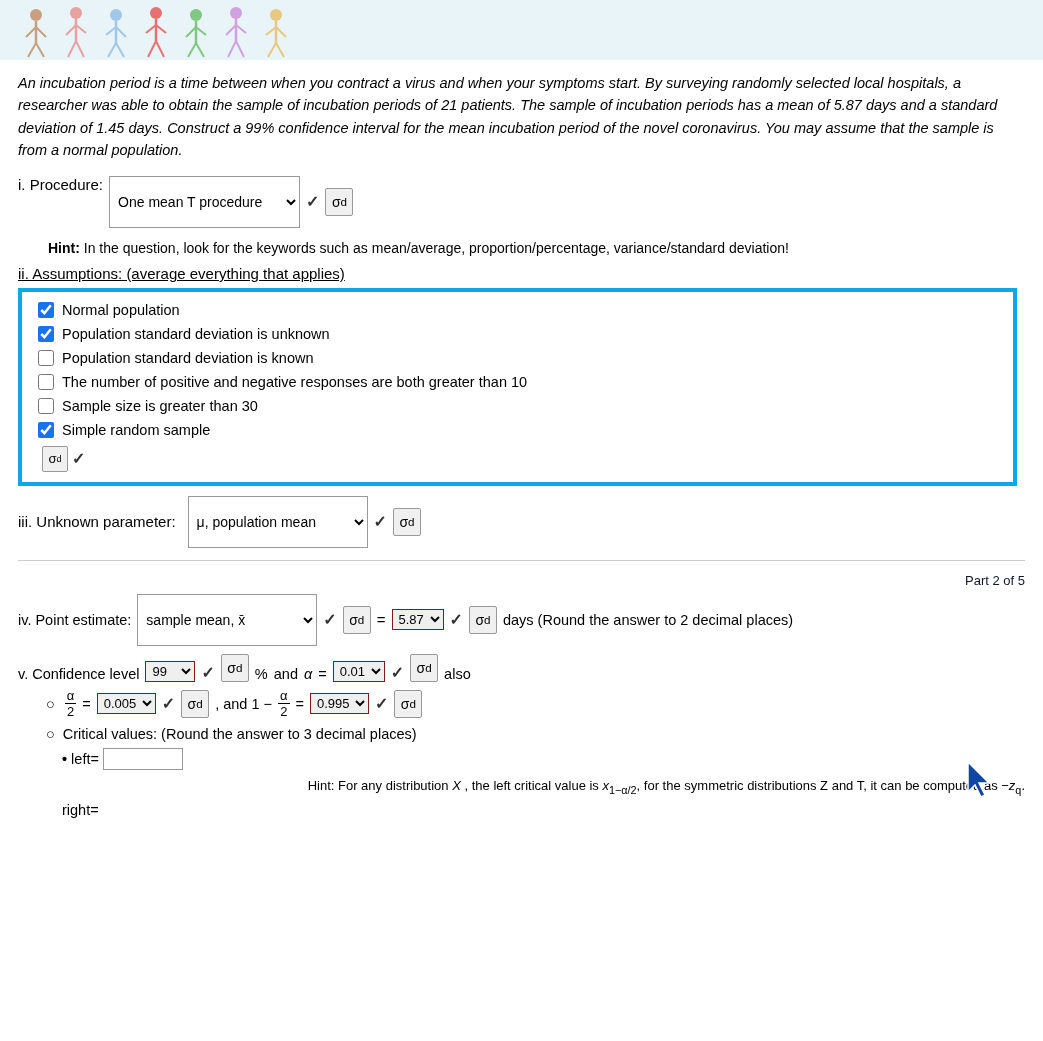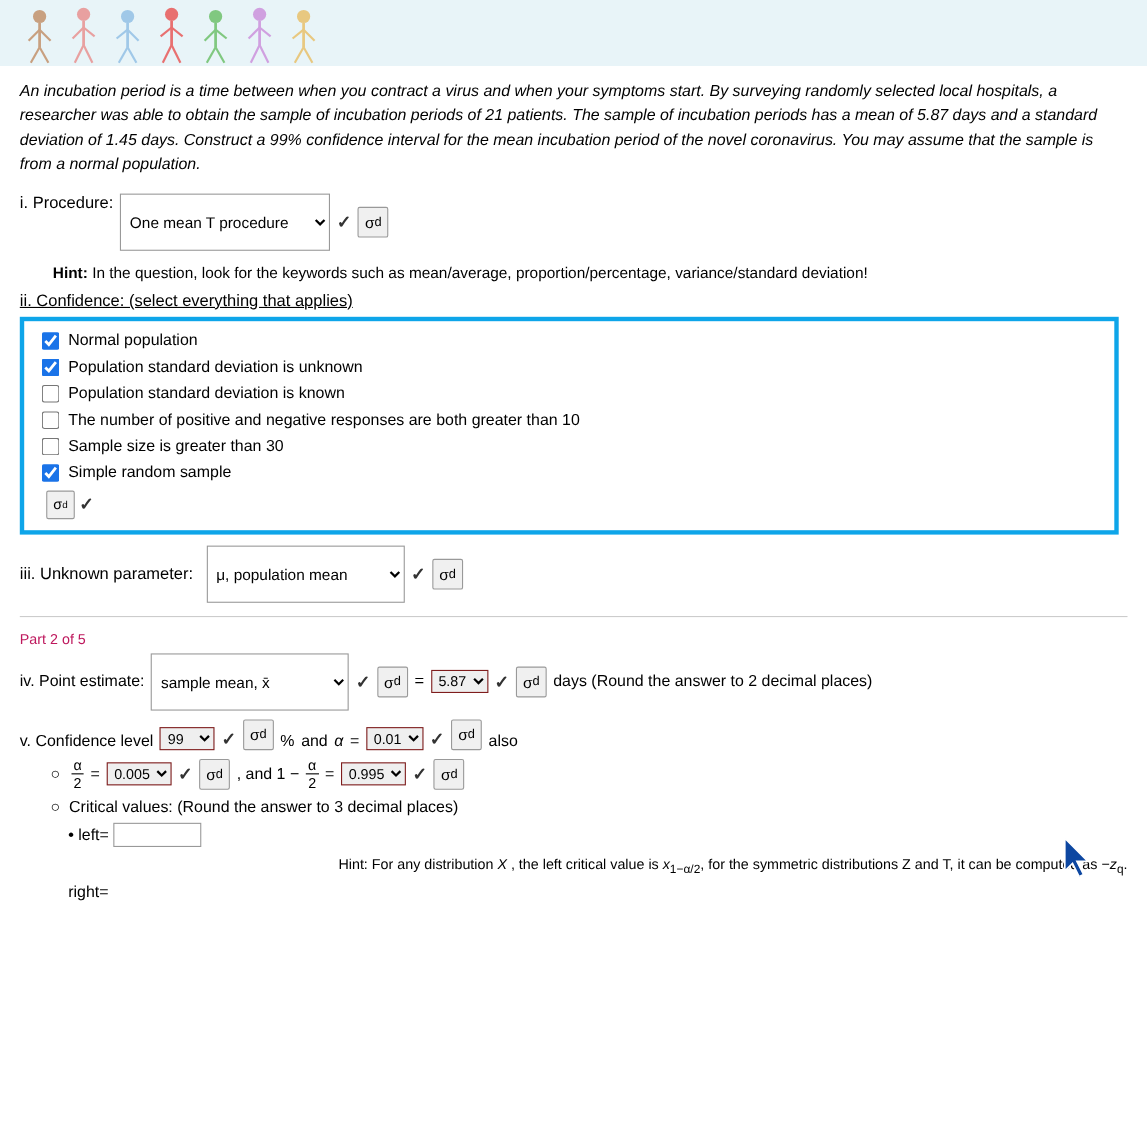--- a/index.html
+++ b/index.html
@@ -120,23 +120,23 @@
       align-items: center;
       gap: 6px;
       margin-top: 10px;
     }
     .divider {
       border: none;
       border-top: 1px solid #ccc;
       margin: 12px 0;
     }
     .part-label {
-      text-align: left;
-      font-size: 13px;
-      color: #be185d;
+      text-align: right;
+      font-size: 13px;
+      color: #0f172a;
       margin-bottom: 6px;
     }
     .point-estimate-row {
       display: flex;
       align-items: center;
       gap: 6px;
       font-size: 14.5px;
       flex-wrap: wrap;
       margin-bottom: 4px;
     }
@@ -306,21 +306,21 @@
         <span class="sigma-btn">σ<sup>d</sup></span>
       </div>
     </div>
 
     <div class="hint-text">
       <strong>Hint:</strong>
       <span>In the question, look for the keywords such as mean/average, proportion/percentage, variance/standard deviation!</span>
     </div>
 
     <div class="assumptions-section">
-      <div class="assumptions-label">ii. Confidence: (select everything that applies)</div>
+      <div class="assumptions-label">ii. Assumptions: (average everything that applies)</div>
       <div class="assumptions-box">
         <div class="checkbox-row">
           <input type="checkbox" checked="" style="">
           <span>Normal population</span>
         </div>
         <div class="checkbox-row">
           <input type="checkbox" checked="" style="">
           <span>Population standard deviation is unknown</span>
         </div>
         <div class="checkbox-row">

